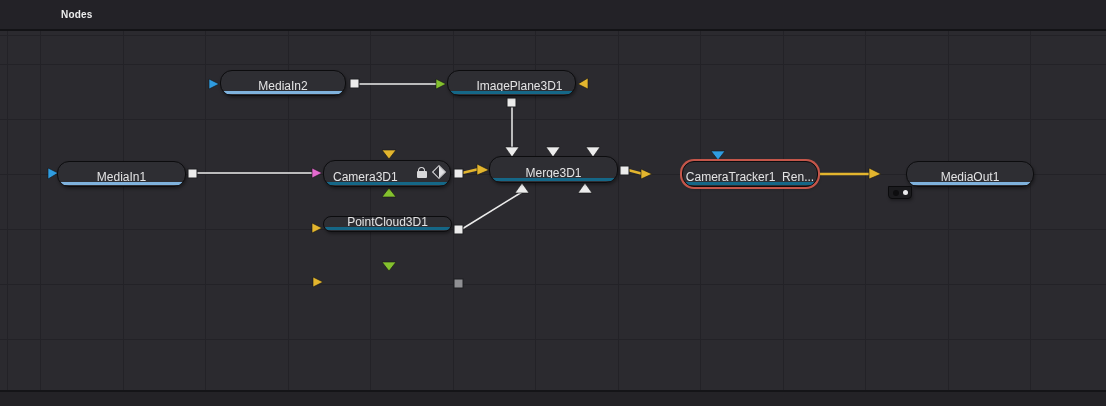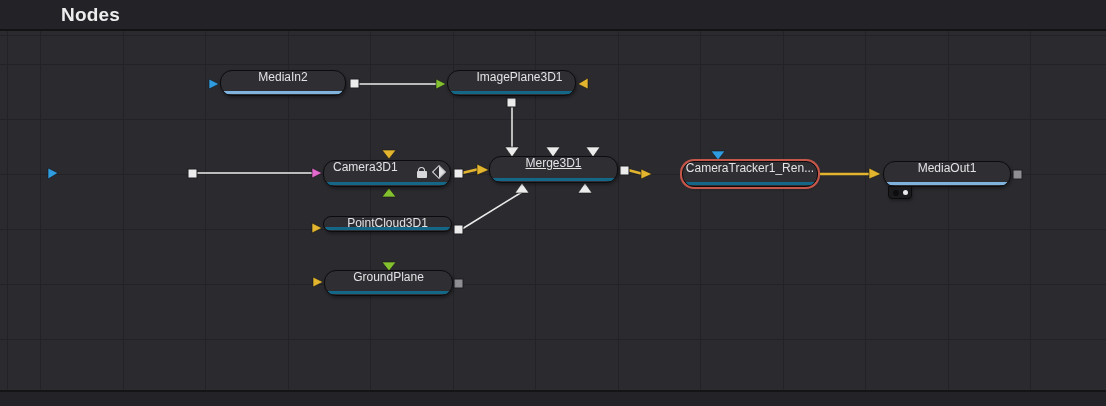--- a/index.html
+++ b/index.html
@@ -7,37 +7,37 @@
     position:relative;width:1106px;height:406px;overflow:hidden;
     background:#2b2a2f;
     font-family:"Liberation Sans", sans-serif;
     -webkit-font-smoothing:antialiased;
   }
   .header{
     position:absolute;left:0;top:0;width:1106px;height:31px;
     background:#232227;border-bottom:2px solid #131316;box-sizing:border-box;
     display:flex;align-items:center;padding-left:13px;z-index:6;
   }
-  .header .title{color:#eceded;font-size:19px;font-weight:bold;letter-spacing:0.2px;padding-left:48px;}
+  .header .title{color:#eceded;font-size:10px;font-weight:bold;letter-spacing:0.2px;padding-left:48px;}
   .graph{
     position:absolute;left:0;top:31px;width:1106px;height:359px;z-index:1;
     background-color:#2b2a2f;
     background-image:
       repeating-linear-gradient(to bottom, #232227 0 1px, transparent 1px 55px),
       repeating-linear-gradient(to right, #232227 0 1px, transparent 1px 82.5px);
     background-position: 0 33px, 40px 0;
   }
   svg.wires{position:absolute;left:0;top:0;width:1106px;height:406px;z-index:2;}
   .nodes{position:absolute;left:0;top:0;width:1106px;height:406px;z-index:3;pointer-events:none;}
   .nodes > *{pointer-events:auto;}
   .node{
     position:absolute;box-sizing:border-box;
     background:#2e2e33;border:1px solid #0c0c0e;border-radius:12px;
     box-shadow:1px 2px 3px rgba(0,0,0,0.35);
-    display:flex;align-items:flex-start;justify-content:center;
+    display:flex;align-items:flex-end;justify-content:center;
     color:#e3e3e4;font-size:12px;line-height:1;
     padding-bottom:3px;white-space:nowrap;overflow:hidden;
   }
   .node.align-left{justify-content:flex-start;padding-left:9px;}
   .node.selected{box-shadow:0 0 0 2px #c4564a, 1px 2px 3px rgba(0,0,0,0.35);}
   .node .underline{
     position:absolute;left:1px;right:1px;bottom:1px;height:3px;
     border-radius:1px 1px 3px 3px;
   }
   .node .icons{position:absolute;right:6px;top:0;bottom:3px;display:flex;align-items:center;gap:7px;}
@@ -116,46 +116,46 @@
     </svg>
   <div class="nodes">
       <div class="node" style="left: 220px; top: 70px; width: 126px; height: 26px;">
         <span>MediaIn2</span>
         <span class="underline" style="background: rgb(127, 178, 221);"></span>
       </div>
       <div class="node" style="left: 447px; top: 70px; width: 129px; height: 26px; padding-left: 16px;">
         <span>ImagePlane3D1</span>
         <span class="underline" style="background: rgb(21, 103, 135);"></span>
       </div>
+      <div class="node" style="left: 57px; top: 161px; width: 129px; height: 26px;">
+        <span>MediaIn1</span>
+        <span class="underline" style="background: rgb(127, 178, 221);"></span>
+      </div>
       <div class="node align-left" style="left: 323px; top: 160px; width: 128px; height: 27px;">
         <span>Camera3D1</span>
         <span class="icons">
           <span class="lock-icon"></span>
           <span class="diamond-icon"></span>
         </span>
         <span class="underline" style="background: rgb(21, 103, 135);"></span>
       </div>
       <div class="node" style="left: 489px; top: 156px; width: 129px; height: 27px; text-decoration: underline;">
         <span>Merge3D1</span>
         <span class="underline" style="background: rgb(21, 103, 135);"></span>
       </div>
       <div class="node selected" style="left: 682px; top: 161px; width: 136px; height: 26px;">
         <span>CameraTracker1_Ren...</span>
         <span class="underline" style="background: rgb(21, 103, 135);"></span>
       </div>
-      <div class="node" style="left: 883px; top: 161px; width: 128px; height: 26px;">
+      <div class="node" style="left: 906px; top: 161px; width: 128px; height: 26px;">
         <span>MediaOut1</span>
         <span class="underline" style="background: rgb(127, 178, 221);"></span>
       </div>
       <div class="node" style="left: 323px; top: 216px; width: 129px; height: 16px;">
         <span>PointCloud3D1</span>
-        <span class="underline" style="background: rgb(21, 103, 135);"></span>
-      </div>
-      <div class="node" style="left: 324px; top: 270px; width: 129px; height: 26px;">
-        <span>GroundPlane</span>
         <span class="underline" style="background: rgb(21, 103, 135);"></span>
       </div>
       <div class="viewer-badge" style="left: 888px; top: 186px; width: 24px; height: 13px;">
         <span class="viewer-dot off"></span>
         <span class="viewer-dot on"></span>
       </div>
     </div>
   <div class="bottom-edge"></div>
 </div>
 

